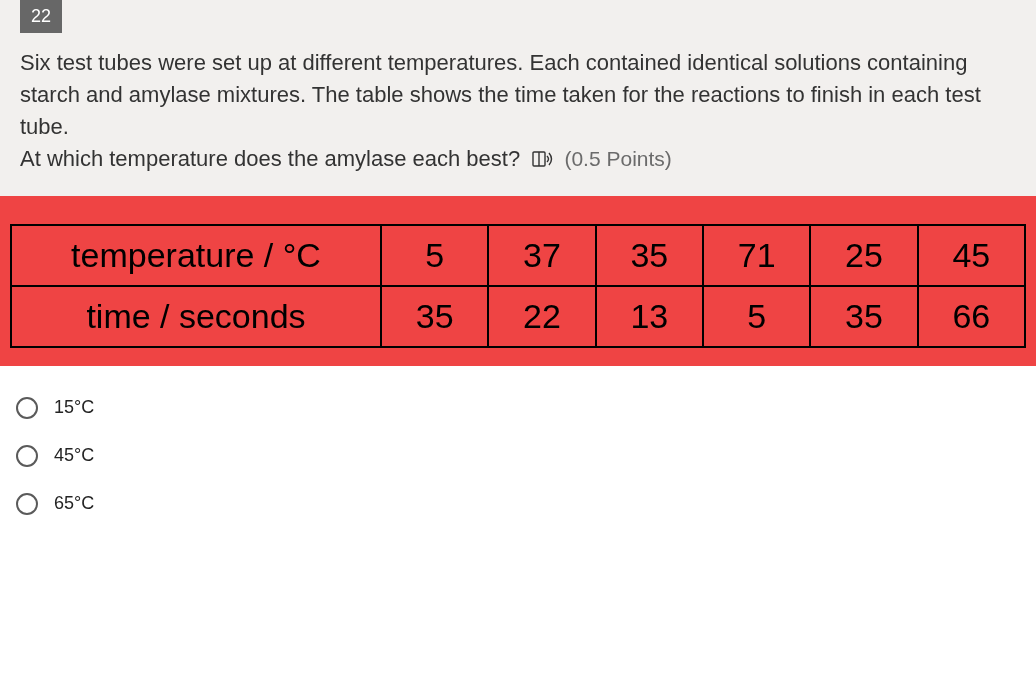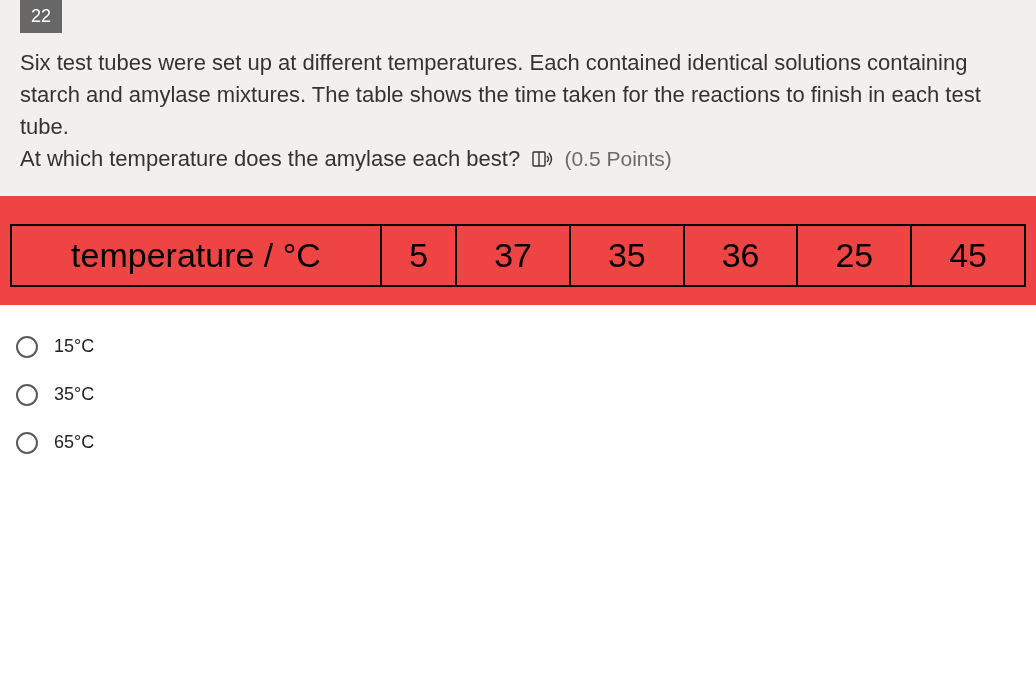--- a/index.html
+++ b/index.html
@@ -101,34 +101,43 @@
 </div>
 
 <div class="table-wrap">
   <table class="data">
     <tbody>
         <tr>
       <td class="rowlabel">temperature / °C</td>
       <td>5</td>
       <td>37</td>
       <td>35</td>
-      <td>36</td>
+      <td>71</td>
       <td>25</td>
       <td>45</td>
+    </tr>
+    <tr>
+      <td class="rowlabel">time / seconds</td>
+      <td>35</td>
+      <td>22</td>
+      <td>13</td>
+      <td>5</td>
+      <td>35</td>
+      <td>66</td>
     </tr>
   </tbody>
     </table>
 </div>
 
 <div class="options">
   <div class="option">
     <div class="radio"></div>
     <div class="option-label">15°C</div>
   </div>
   <div class="option">
     <div class="radio"></div>
-    <div class="option-label">35°C</div>
+    <div class="option-label">45°C</div>
   </div>
   <div class="option">
     <div class="radio"></div>
     <div class="option-label">65°C</div>
   </div>
 </div>
 
 </body></html>

